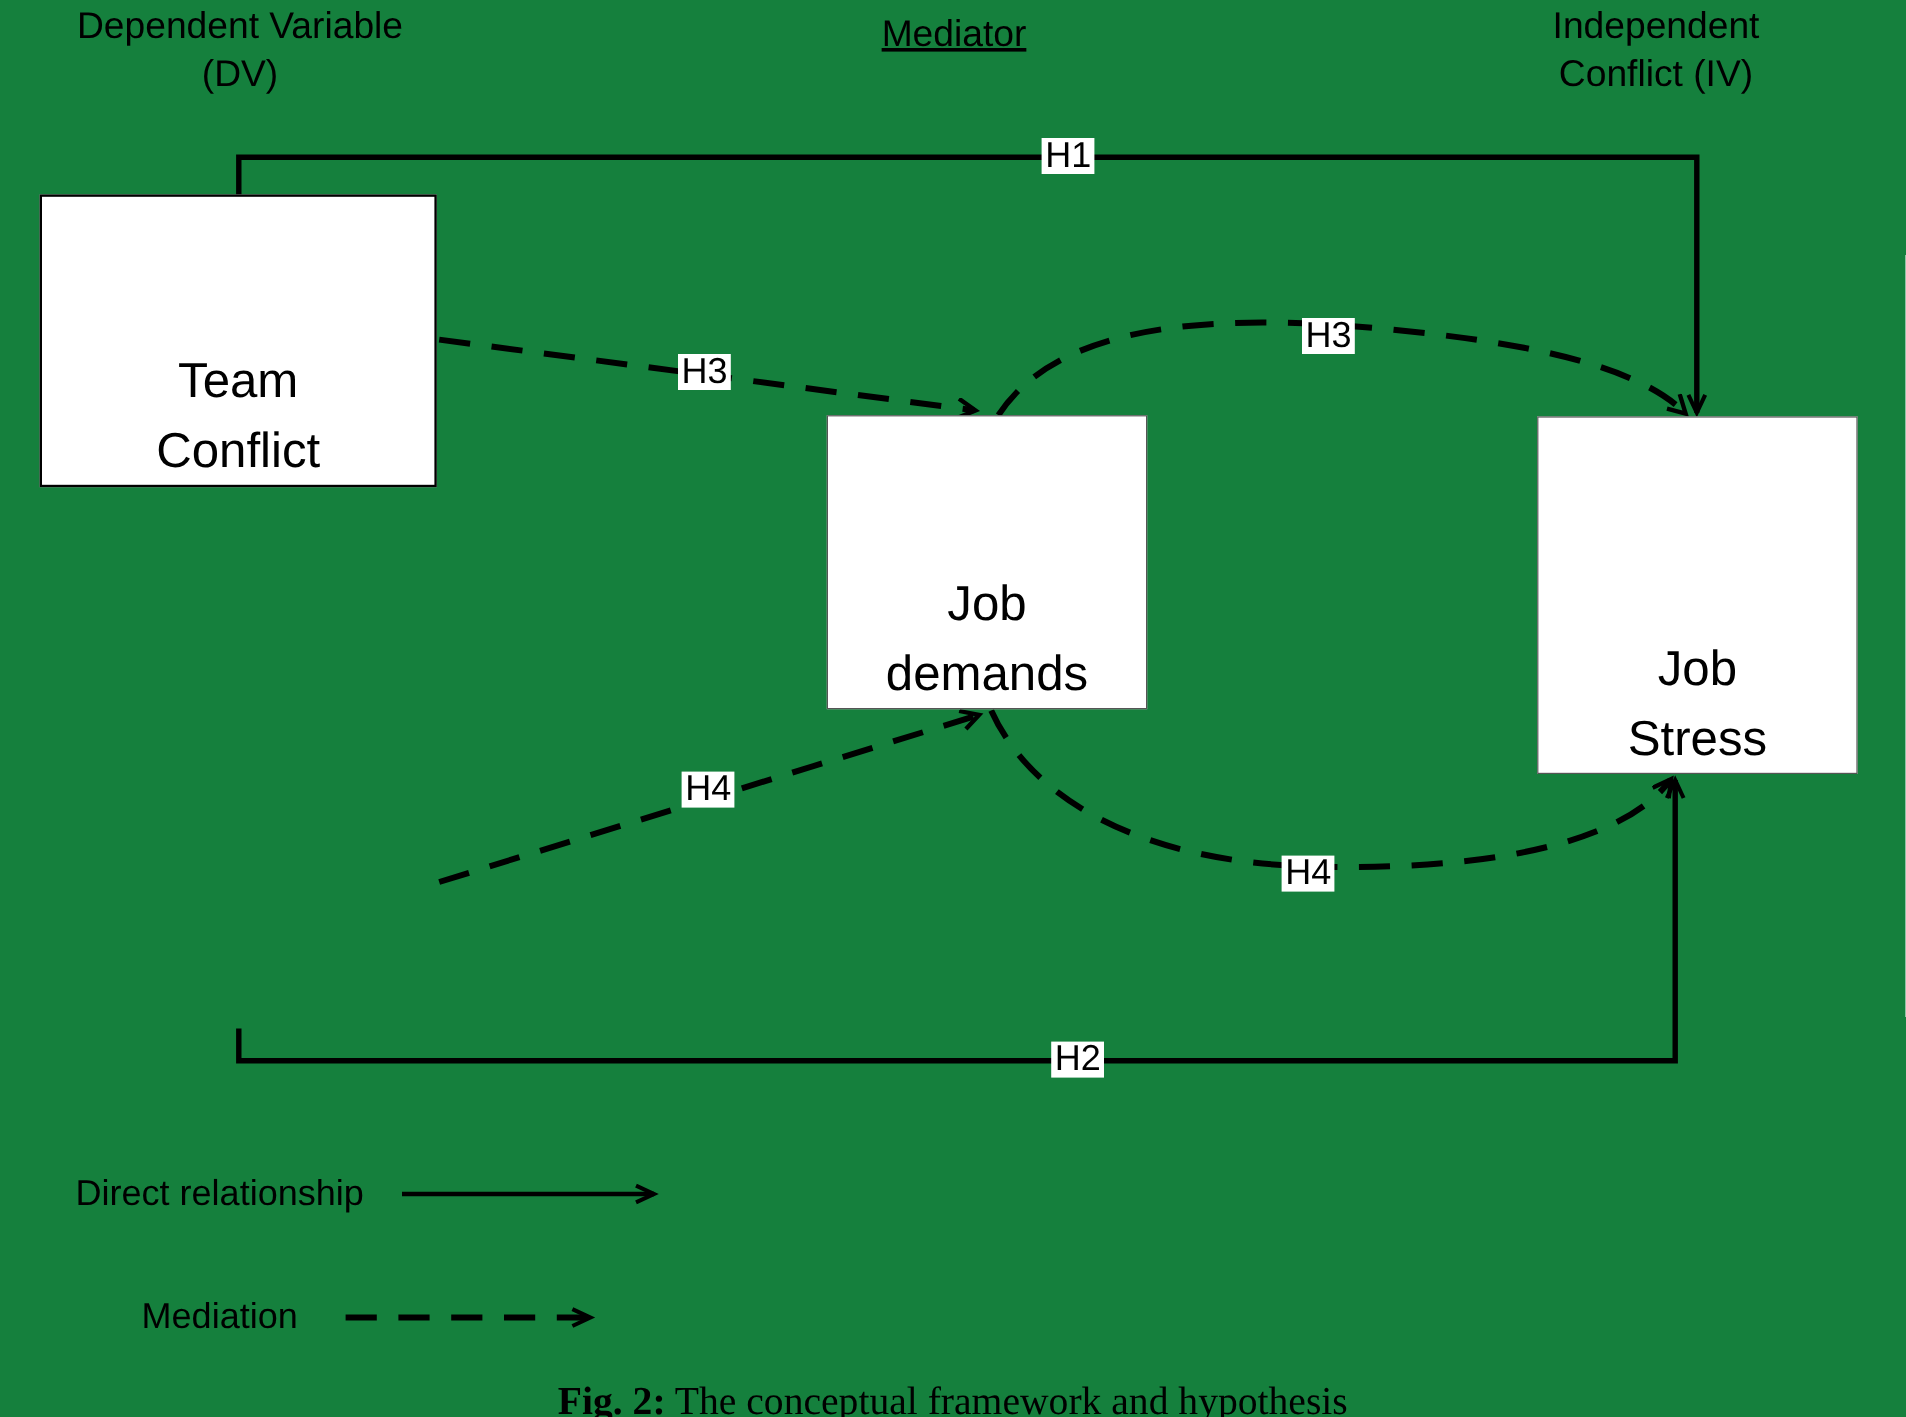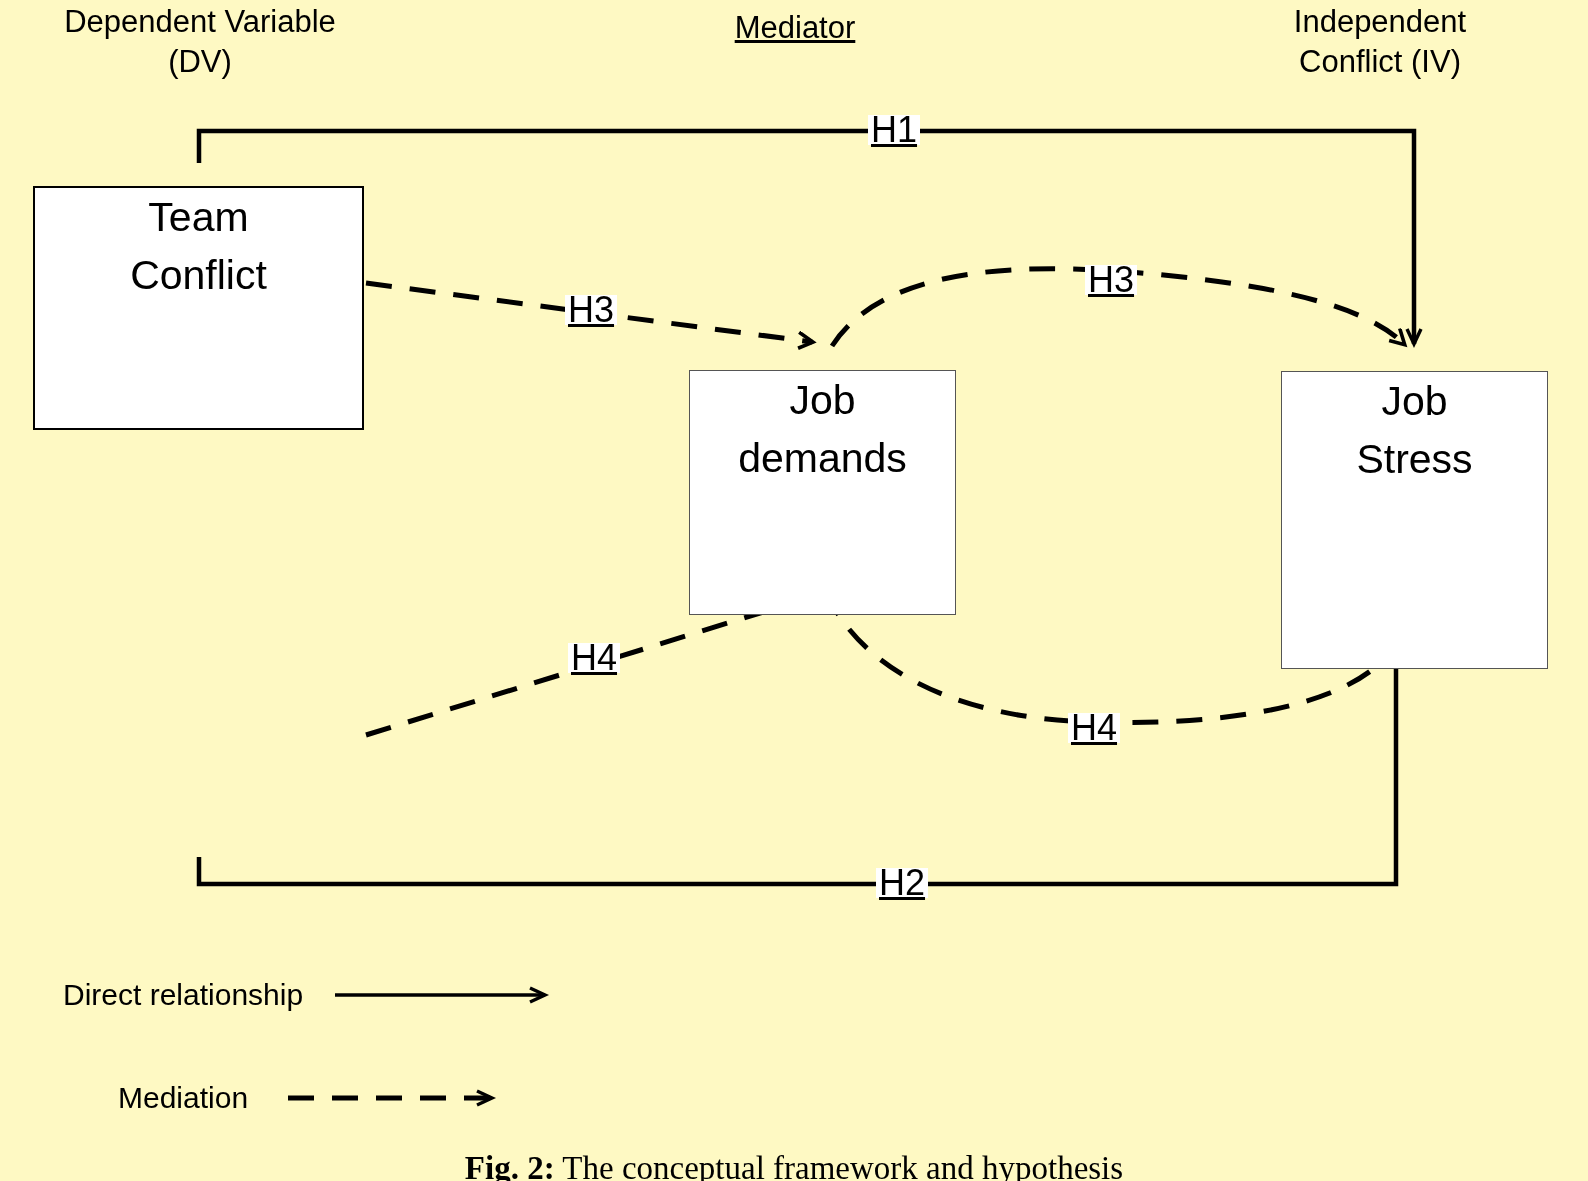--- a/index.html
+++ b/index.html
@@ -8,21 +8,21 @@
     background: #ffffff;
   }
   body {
     font-family: "Liberation Sans", sans-serif;
     color: #000000;
   }
   #canvas {
     position: relative;
     width: 1588px;
     height: 1181px;
-    background: #fef9c3;
+    background: #15803d;
     overflow: hidden;
   }
   #diagram-svg {
     position: absolute;
     left: 0;
     top: 0;
     width: 1588px;
     height: 1181px;
   }
   .col-header {
@@ -35,24 +35,23 @@
   }
   #header-dv  { left: 20px;   top: 2px;  width: 360px; }
   #header-med { left: 615px;  top: 8px; width: 360px; text-decoration: underline; }
   #header-iv  { left: 1190px; top: 2px;  width: 380px; }
 
   .node-box {
     position: absolute;
     box-sizing: border-box;
     background: #ffffff;
     display: flex;
-    align-items: flex-start;
+    align-items: flex-end;
     justify-content: center;
     text-align: center;
-    margin-top: 24px;
   }
   .node-label {
     font-size: 41px;
     line-height: 58px;
     white-space: pre-line;
   }
   #box-team-conflict {
     left: 33px; top: 162px; width: 331px; height: 244px;
     border: 2.5px solid #000;
   }
@@ -64,26 +63,25 @@
     left: 689px; top: 346px; width: 267px; height: 245px;
     border: 1.6px solid #555;
   }
   #box-job-stress {
     left: 1281px; top: 347px; width: 267px; height: 298px;
     border: 1.6px solid #555;
   }
 
   .edge-label {
     position: absolute;
-    font-size: 36px;
+    font-size: 30px;
     line-height: 30px;
     background: #ffffff;
     padding: 0 3px;
     white-space: nowrap;
-    text-decoration: underline;
   }
   #label-h1 { left: 868px;  top: 115px; }
   #label-h2 { left: 876px;  top: 868px; }
   #label-h3-left  { left: 565px;  top: 295px; }
   #label-h3-right { left: 1085px; top: 265px; }
   #label-h4-left  { left: 568px;  top: 643px; }
   #label-h4-right { left: 1068px; top: 713px; }
 
   .legend-row {
     position: absolute;

